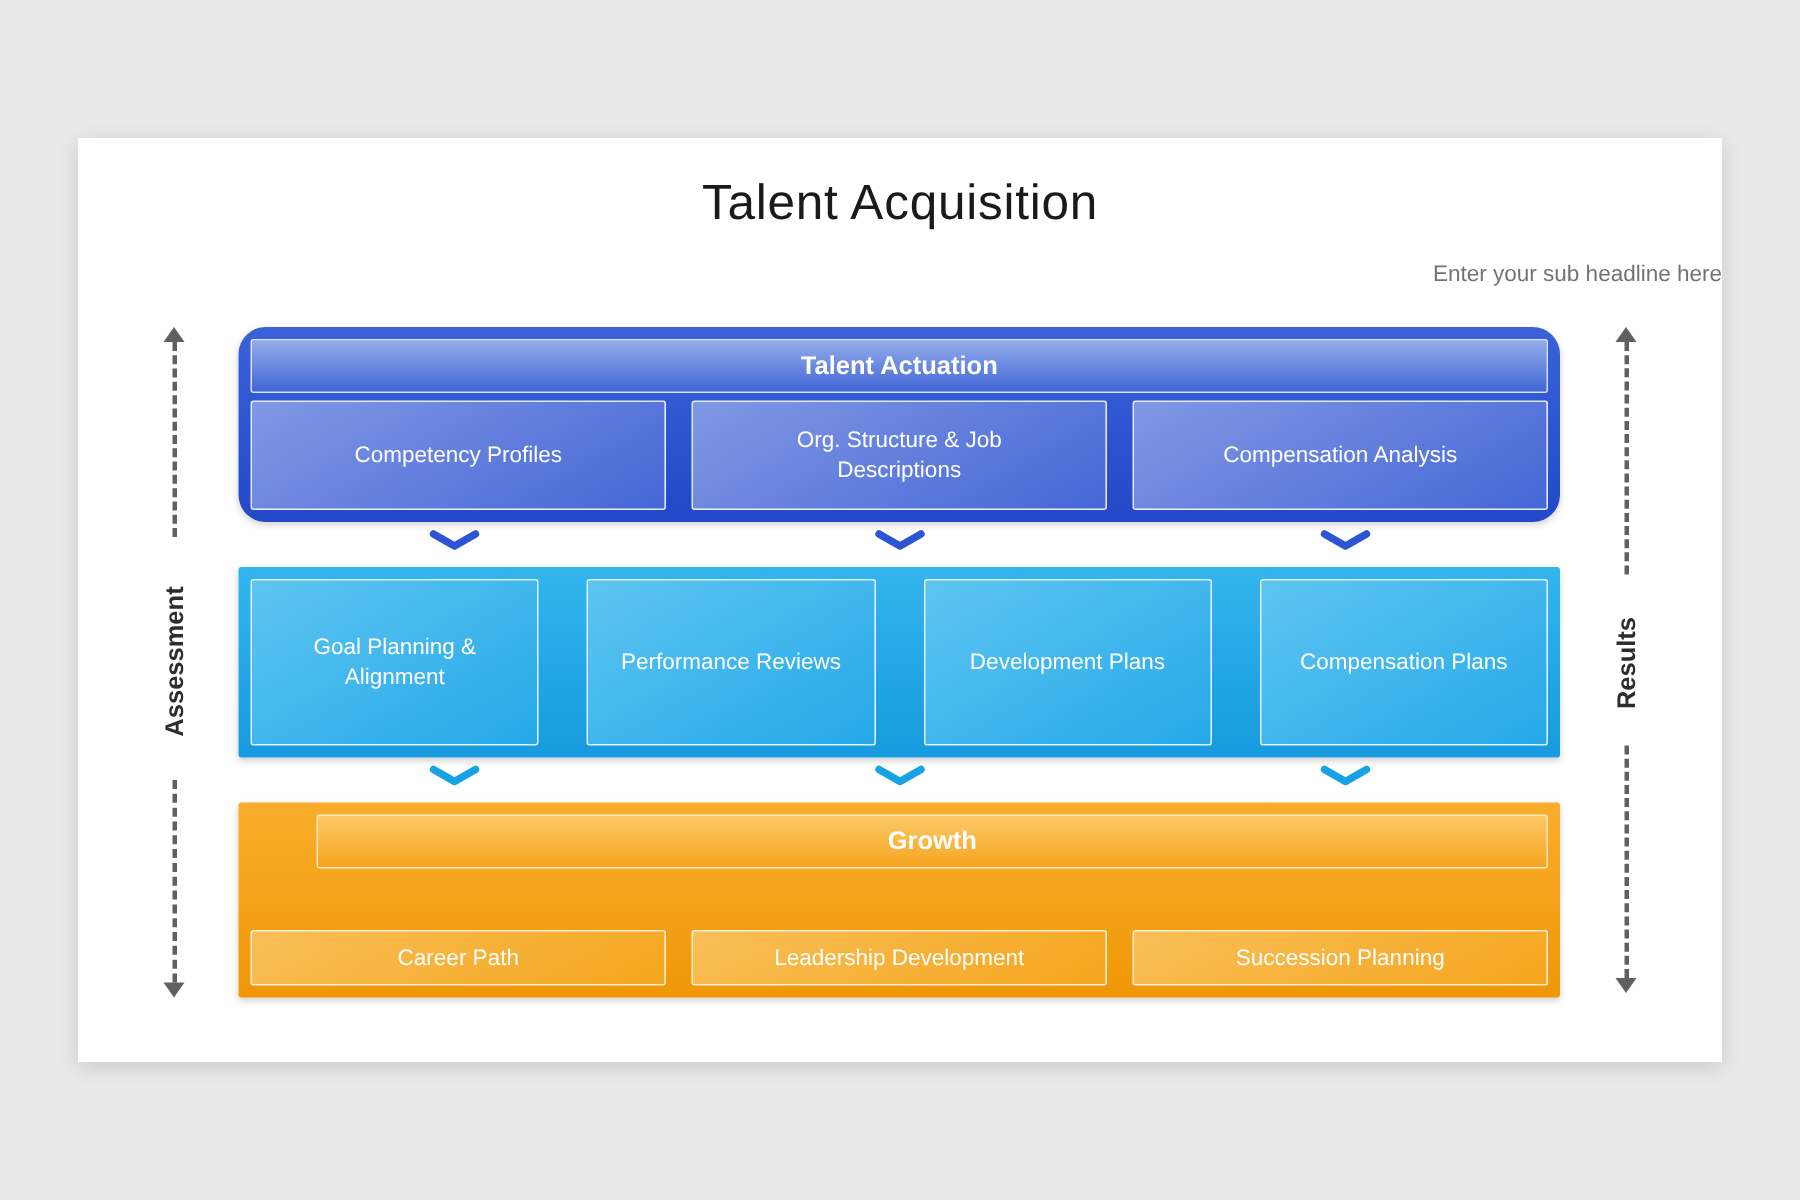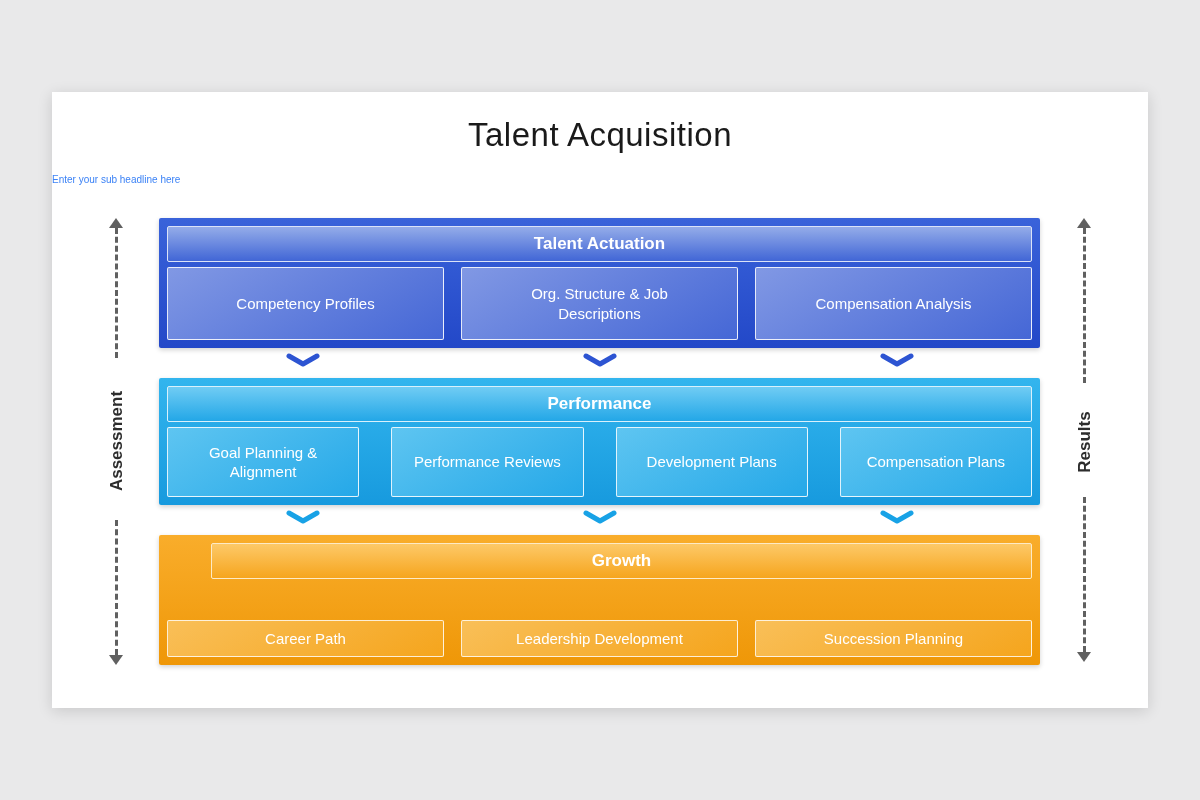--- a/index.html
+++ b/index.html
@@ -11,42 +11,42 @@
   }
   .slide {
     position:absolute; left:52px; top:92px; width:1096px; height:616px;
     background:#ffffff; box-shadow:0 3px 14px rgba(0,0,0,0.14);
   }
   .title {
     position:absolute; top:24px; left:0; width:100%; text-align:center;
     font-size:33px; color:#1a1a1a; letter-spacing:0.5px;
   }
   .subtitle {
-    position:absolute; top:82px; left:0; width:100%; text-align:left;
-    font-size:10px; color:#3b82f6;
+    position:absolute; top:82px; left:0; width:100%; text-align:right;
+    font-size:15px; color:#737373;
   }
 
   
   .section {
     position:absolute; left:107px; width:881px; box-sizing:border-box;
     padding:8px; display:flex; flex-direction:column;
     box-shadow:0 2px 5px rgba(0,0,0,0.18); border-radius:2px;
   }
   .section-header {
     height:36px; flex:0 0 36px; display:flex; align-items:center; justify-content:center;
     color:#fff; font-weight:bold; font-size:17px; margin-bottom:5px; border-radius:2px;
     box-sizing:border-box;
   }
   .boxes { flex:1; display:flex; }
   .box {
     flex:1; display:flex; align-items:center; justify-content:center;
     text-align:center; color:#fff; font-size:15px; line-height:1.3;
     border-radius:2px; box-sizing:border-box;
   }
-  .section.blue   { top:126px; height:130px; background:linear-gradient(180deg,#3a63da,#2348c8); }
+  .section.blue   { top:126px; height:130px; background:linear-gradient(180deg,#3a63da,#2348c8);border-radius:18px; }
   .blue .section-header { background:linear-gradient(180deg,#94ace9,#4166d6); border:1px solid #dbe3f8; }
   .blue .boxes    { gap:17px; }
   .blue .box      { background:linear-gradient(150deg,#8198e4,#4567d6); border:1px solid rgba(255,255,255,0.85); padding:0 28px; }
 
   .section.cyan   { top:286px; height:127px; background:linear-gradient(180deg,#33b5ee,#179ade); }
   .cyan .section-header { background:linear-gradient(180deg,#70ccf4,#23a7e7); border:1px solid #d9f1fc; }
   .cyan .boxes    { gap:32px; }
   .cyan .box      { background:linear-gradient(150deg,#5ec5f1,#25a8e8); border:1px solid rgba(255,255,255,0.85); padding:0 16px; }
 
   .section.orange { top:443px; height:130px; background:linear-gradient(180deg,#f9ad2b,#ef9707); }
@@ -119,21 +119,20 @@
       <path d="M3 3 L17 11 L31 3" fill="none" stroke="currentColor" stroke-width="5" stroke-linecap="round" stroke-linejoin="round"></path>
     </svg>
   <svg class="chevron chev-row1 chev-b" viewBox="0 0 34 15">
       <path d="M3 3 L17 11 L31 3" fill="none" stroke="currentColor" stroke-width="5" stroke-linecap="round" stroke-linejoin="round"></path>
     </svg>
   <svg class="chevron chev-row1 chev-c" viewBox="0 0 34 15">
       <path d="M3 3 L17 11 L31 3" fill="none" stroke="currentColor" stroke-width="5" stroke-linecap="round" stroke-linejoin="round"></path>
     </svg>
 
   <div class="section cyan">
-    <div class="section-header">Performance</div>
     <div class="boxes">
       <div class="box">Goal Planning &amp; Alignment</div>
       <div class="box">Performance Reviews</div>
       <div class="box">Development Plans</div>
       <div class="box">Compensation Plans</div>
     </div>
   </div>
 
   <svg class="chevron chev-row2 chev-a" viewBox="0 0 34 15">
       <path d="M3 3 L17 11 L31 3" fill="none" stroke="currentColor" stroke-width="5" stroke-linecap="round" stroke-linejoin="round"></path>

